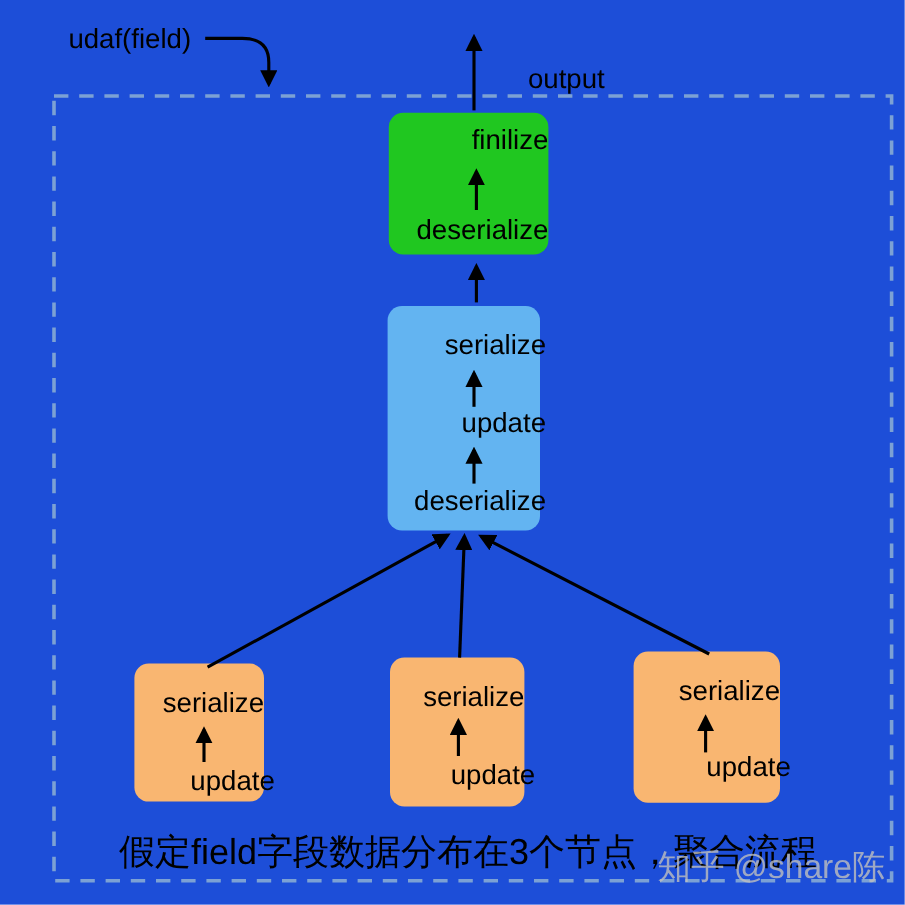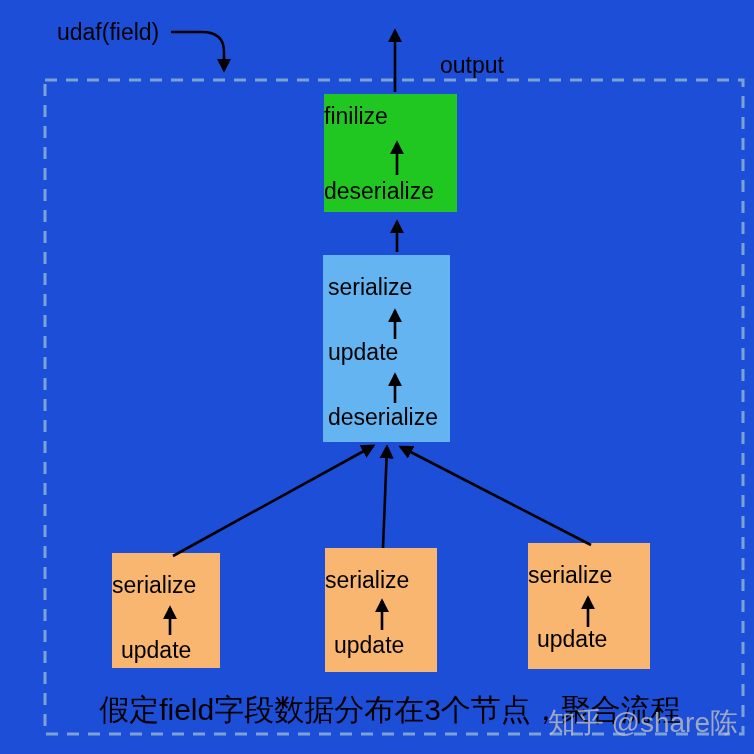--- a/index.html
+++ b/index.html
@@ -43,25 +43,26 @@
     line-height: 1.15;
   }
   .udaf-label  { left: 57px;  top: 19px; }
   .output-label{ left: 408px; top: 52px; margin-left: 32px; }
   .node {
     position: absolute;
     z-index: 1;
     display: flex;
     flex-direction: column;
     justify-content: space-between;
-    align-items: flex-start;
+    align-items: flex-end;
     font-size: 23px;
     color: #000;
     line-height: 1.1;
     box-sizing: border-box;
+    border-radius: 12px;
   }
   .node span { white-space: nowrap; }
   .node.final  { left: 324px; top: 94px;  width: 133px; height: 118px; padding: 10px 0 8px;  background: var(--final-node, #20c720); }
   .node.merge  { left: 323px; top: 255px; width: 127px; height: 187px; padding: 20px 0 12px; background: var(--merge-node, #63b4f1); }
   .node.merge span { transform: translateX(5px); }
   .node.worker { background: var(--worker-node, #f9b671); }
   .node.w1 { left: 112px; top: 553px; width: 108px; height: 115px; padding: 20px 0 5px; }
   .node.w2 { left: 325px; top: 548px; width: 112px; height: 124px; padding: 20px 0 14px; }
   .node.w3 { left: 528px; top: 543px; width: 122px; height: 126px; padding: 20px 0 17px; }
   .node .shift-right { transform: translateX(9px); }

